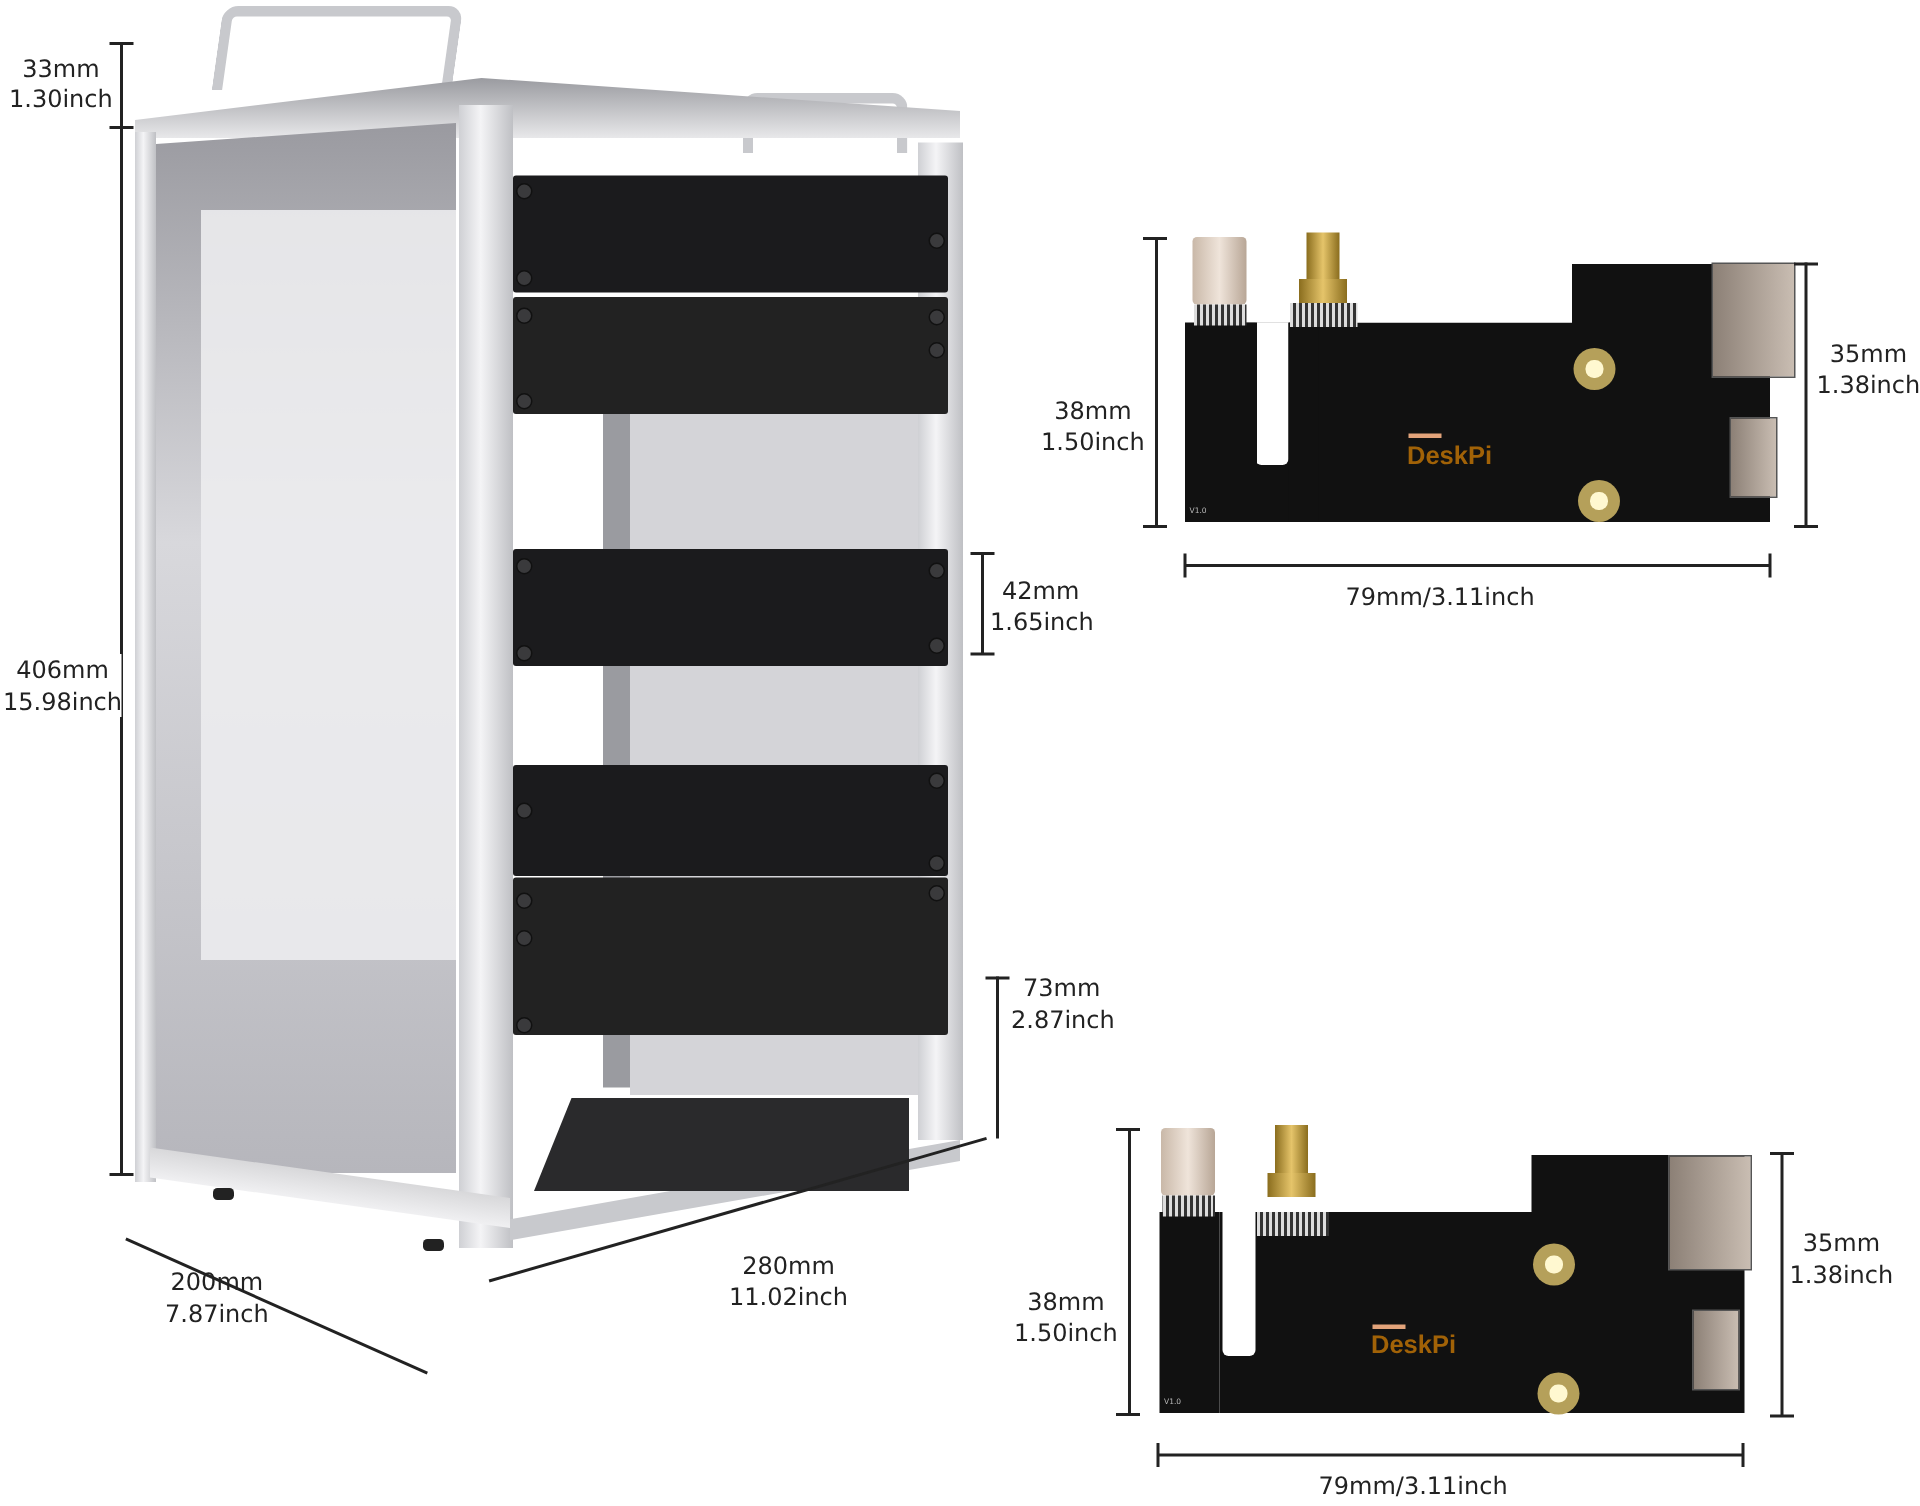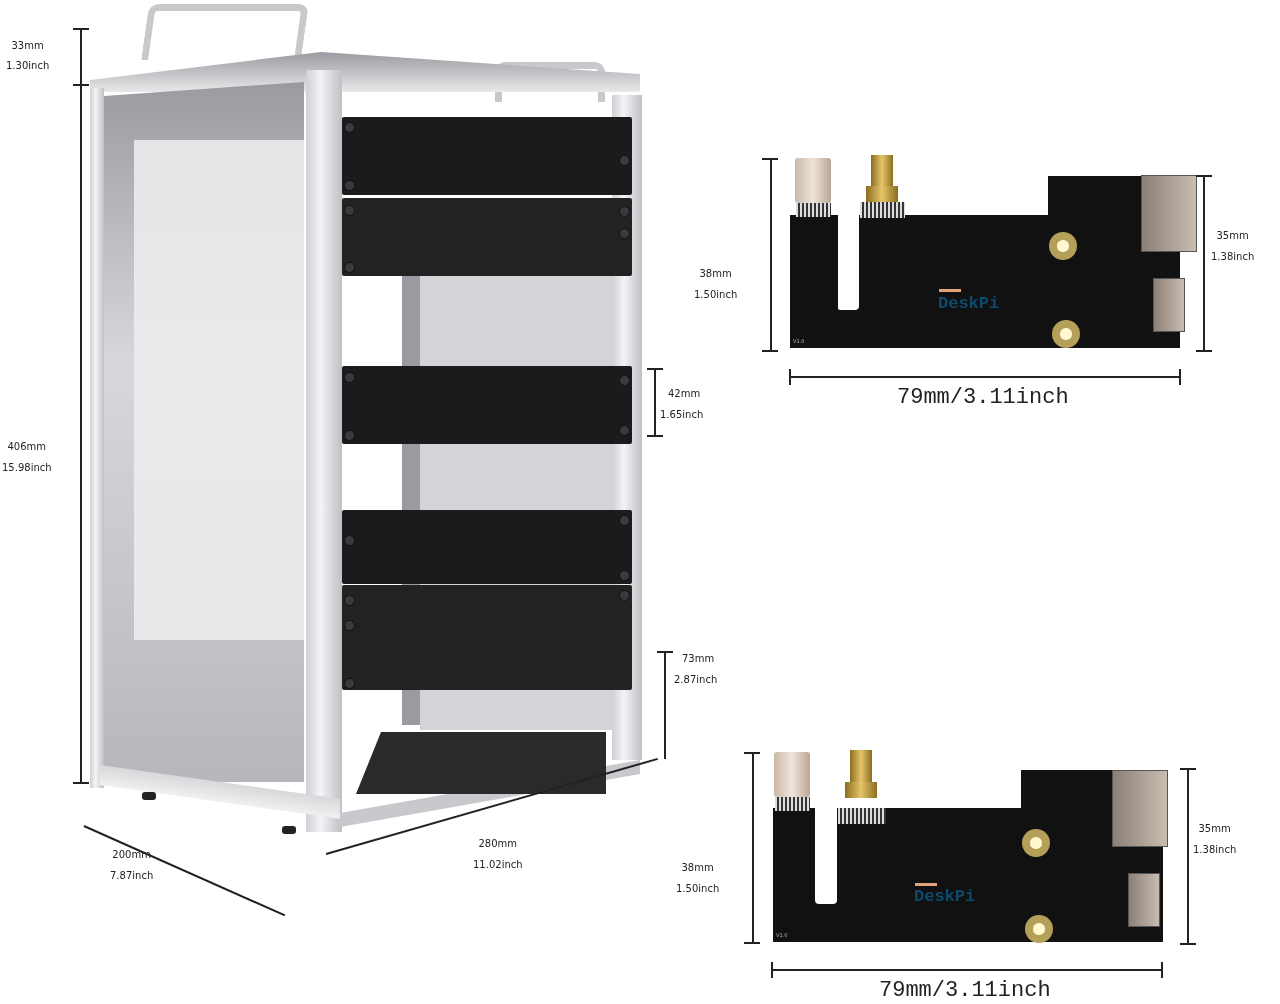--- a/index.html
+++ b/index.html
@@ -1,38 +1,38 @@
 <!DOCTYPE html>
 <html><head>
 <meta charset="utf-8">
 <style>
   html,body{margin:0;padding:0;background:#fff;}
   body{width:1280px;height:1004px;position:relative;overflow:hidden;font-family:"DejaVu Sans","Liberation Sans",sans-serif;color:#222;}
   .abs{position:absolute;}
-  .lbl{position:absolute;font-size:10px;line-height:21px;color:#222;white-space:nowrap;}
+  .lbl{position:absolute;font-size:16px;line-height:21px;color:#222;white-space:nowrap;}
   .lbl.c{text-align:center;}
-  .big{font-size:22px;line-height:26px;font-family:Liberation Mono, monospace;}
+  .big{font-size:16px;line-height:26px;}
   .vline{position:absolute;width:1.5px;background:#222;}
   .hline{position:absolute;height:1.5px;background:#222;}
   .cap{position:absolute;height:1.5px;background:#222;width:16px;}
   .capv{position:absolute;width:1.5px;background:#222;height:16px;}
   
   .frame{position:absolute;background:linear-gradient(90deg,#cfd0d4,#f4f4f6 40%,#bfc0c4);}
   .glass{position:absolute;background:linear-gradient(180deg,#9a9aa0,#d8d8dc 40%,#b6b6bc);}
   .panel{position:absolute;background:#1b1b1d;border-radius:2px;}
   .screw{position:absolute;width:9px;height:9px;border-radius:50%;background:#3a3a3c;border:1px solid #111;}
   .shelf{position:absolute;background:#2a2a2c;}
   
   .pcb{position:absolute;background:#111;}
   .pad{position:absolute;border-radius:50%;background:#b5a05a;}
   .pad::after{content:"";position:absolute;left:30%;top:30%;width:40%;height:40%;border-radius:50%;background:#fff8d0;}
   .conn{position:absolute;background:linear-gradient(90deg,#c9b8a8,#efe4da,#b8a696);border-radius:3px;}
   .gold{position:absolute;background:linear-gradient(90deg,#8a6d1e,#e5c46a,#8a6d1e);}
   .port{position:absolute;background:linear-gradient(90deg,#8c8076,#c9bdb2);border:1px solid #555;}
-  .logo{position:absolute;color:#0c4a6e;font-weight:bold;font-size:17px;font-family:Liberation Mono, monospace;}
+  .logo{position:absolute;color:#a16207;font-weight:bold;font-size:17px;font-family:Liberation Sans, sans-serif;}
   .logobar{position:absolute;height:3px;background:#e2a37a;width:22px;}
   .tiny{position:absolute;color:#bbb;font-size:5px;}
 </style>
 </head>
 <body>
 
 <div>
 
   <div class="abs" style="left:145px;top:4px;width:160px;height:56px;border:7px solid #c8c9cd;border-bottom:none;border-radius:10px 10px 0 0;box-sizing:border-box;transform:skewX(-8deg);"></div>
   <div class="abs" style="left:495px;top:62px;width:110px;height:40px;border:7px solid #c8c9cd;border-bottom:none;border-radius:10px 10px 0 0;box-sizing:border-box;"></div>
@@ -113,21 +113,21 @@
   <div>2.87inch</div>
 </div>
 
 <div class="hline" style="left:84px;top:825px;width:220px;transform:rotate(24deg);transform-origin:left;"></div>
 <div class="lbl c" style="left:110px;top:844px;">
   <div>200mm</div>
   <div>7.87inch</div>
 </div>
 
 <div class="hline" style="left:326px;top:853px;width:345px;transform:rotate(-16deg);transform-origin:left;"></div>
-<div class="lbl c" style="left:473px;top:833px;text-align:center;">
+<div class="lbl c" style="left:486px;top:833px;text-align:center;">
   <div>280mm</div>
   <div>11.02inch</div>
 </div>
 
 <div>
   <div class="pcb" style="left:790px;top:215px;width:40px;height:133px;"></div>
   <div class="pcb" style="left:830px;top:215px;width:350px;height:133px;clip-path:polygon(0 0,62% 0,62% 0,62% 0,62% 0,100% 0,100% 100%,0 100%);"></div>
   <div class="pcb" style="left:1048px;top:176px;width:132px;height:40px;"></div>
   <div class="abs" style="left:837px;top:215px;width:22px;height:95px;background:#fff;border-radius:0 0 4px 4px;"></div>
   <div class="pcb" style="left:826px;top:215px;width:12px;height:133px;"></div>

